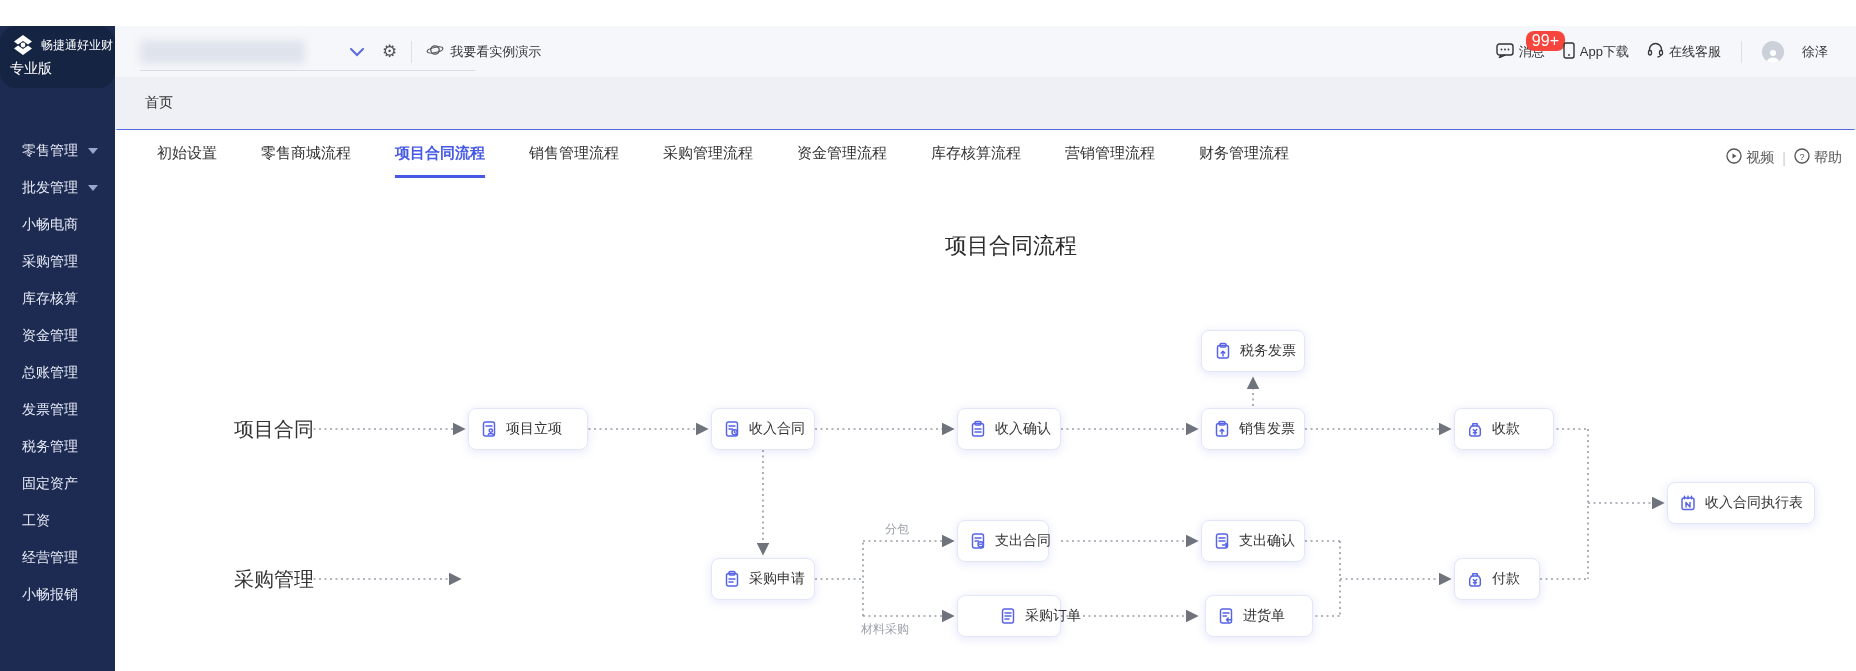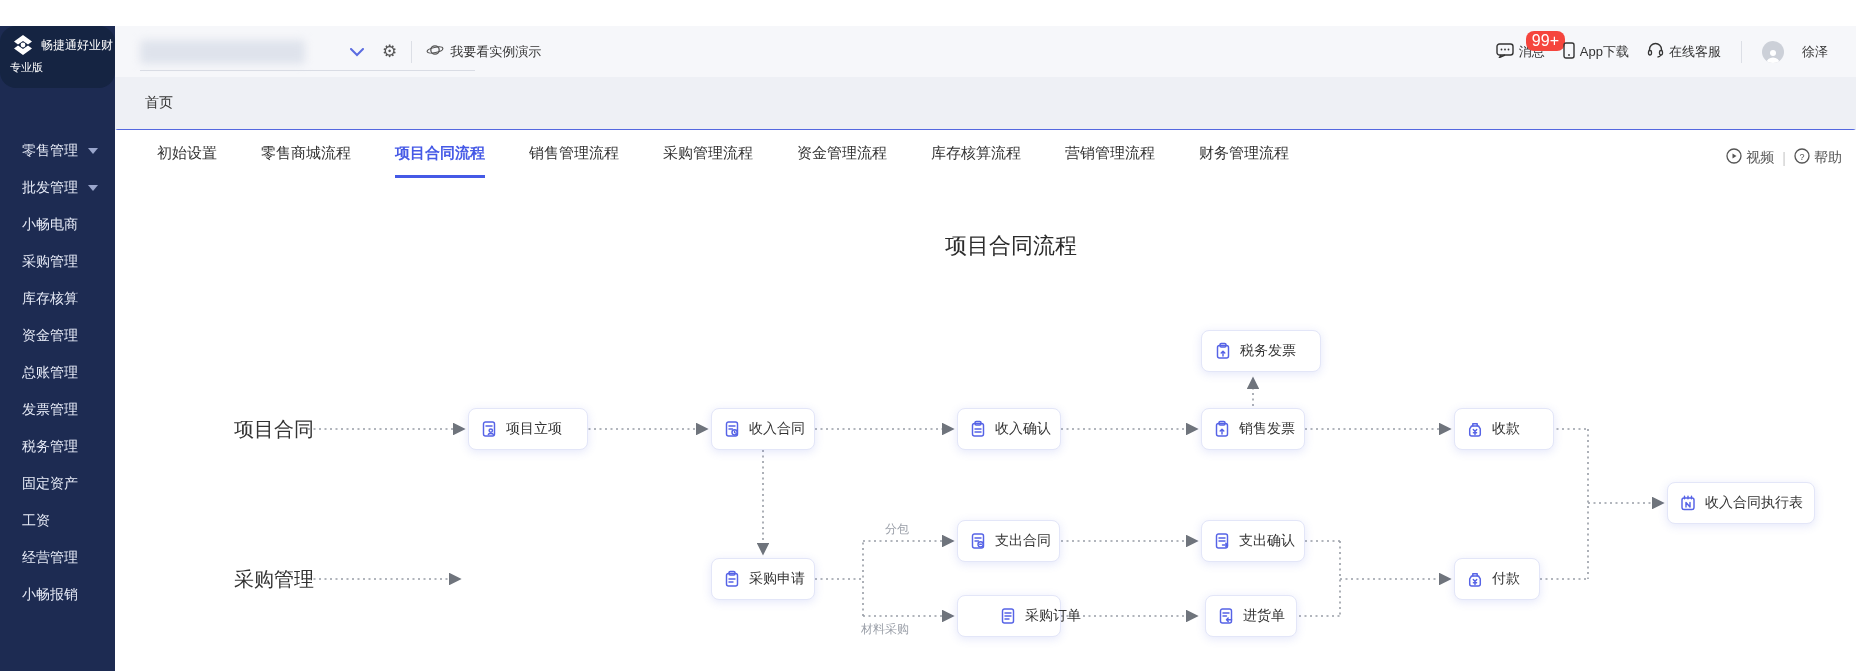--- a/index.html
+++ b/index.html
@@ -5,21 +5,21 @@
   * { margin:0; padding:0; box-sizing:border-box; }
   html,body { width:1856px; height:671px; overflow:hidden; background:#fff;
     font-family:"Liberation Sans","DejaVu Sans",sans-serif; }
   .topstrip { position:absolute; left:0; top:0; width:1856px; height:26px; background:#fff; }
   
   .sidebar { position:absolute; left:0; top:26px; width:115px; height:645px; background:#1d2b52; }
   .side-head { height:62px; background:#152442; padding:6px 8px 0 10px; overflow:hidden;border-radius:16px; }
   .logo-row { display:flex; align-items:center; gap:5px; }
   .logo-mark { width:26px; height:26px; flex:0 0 auto; }
   .logo-text { color:#fff; font-size:12px; white-space:nowrap; letter-spacing:0; }
-  .edition { color:#fff; font-size:11px; margin-top:2px; }
+  .edition { color:#fff; font-size:14px; margin-top:2px; }
   .side-list { list-style:none; padding-top:44px; }
   .side-item { height:37px; line-height:37px; padding-left:22px; color:#e7ebf7; font-size:14px;
     white-space:nowrap; cursor:pointer; display:flex; align-items:center; gap:8px; }
   .caret { width:0; height:0; border-left:5px solid transparent; border-right:5px solid transparent;
     border-top:6px solid #9aa6cc; margin-left:2px; }
   
   .topbar { position:absolute; left:115px; top:26px; width:1741px; height:51px; background:#f6f7fa;
     display:flex; align-items:center; }
   .blur-block { width:165px; height:24px; margin-left:25px; background:#dfe3ec; border-radius:4px; filter:blur(4px); }
   .select-underline { position:absolute; left:25px; top:44px; width:335px; height:1px; background:#d9dce4; }
@@ -305,41 +305,41 @@
       <div class="fnode" style="left: 1339px; top: 278px; width: 100px;">
         <span class="nicon">
           <svg width="18" height="18" viewBox="0 0 18 18" fill="none" stroke="#5663e6" stroke-width="1.45" stroke-linecap="round" stroke-linejoin="round">
             <path d="M5.5 6h7l1.8 2.8V14a2 2 0 0 1-2 2H5.7a2 2 0 0 1-2-2V8.8z"></path>
             <path d="M6.8 6V3.8h4.4V6"></path>
             <path d="M7.3 9.6L9 11.4l1.7-1.8M9 11.4v3M7.4 12.8h3.2"></path>
           </svg>
         </span>
         <span>收款</span>
       </div>
-      <div class="fnode" style="left: 1086px; top: 200px; width: 120px; padding-left: 12px;">
+      <div class="fnode" style="left: 1086px; top: 200px; width: 104px; padding-left: 12px;">
         <span class="nicon">
           <svg width="18" height="18" viewBox="0 0 18 18" fill="none" stroke="#5663e6" stroke-width="1.45" stroke-linecap="round" stroke-linejoin="round">
             <rect x="3.5" y="3.5" width="11" height="12.5" rx="2"></rect>
             <rect x="6" y="1.5" width="6" height="3.5" rx="1.2"></rect>
             <path d="M9 14v-4.4M7.2 11l1.8-1.8L10.8 11"></path>
           </svg>
         </span>
         <span>税务发票</span>
       </div>
       <div class="fnode" style="left: 1552px; top: 352px; width: 148px;">
         <span class="nicon">
           <svg width="18" height="18" viewBox="0 0 18 18" fill="none" stroke="#5663e6" stroke-width="1.45" stroke-linecap="round" stroke-linejoin="round">
             <rect x="3" y="4" width="12" height="11.5" rx="2"></rect>
             <path d="M5.5 2.2v2.6M9 2.2v2.6M12.5 2.2v2.6"></path>
             <path d="M7 13V8.5l4 4.5V8.5"></path>
           </svg>
         </span>
         <span>收入合同执行表</span>
       </div>
-      <div class="fnode" style="left: 842px; top: 390px; width: 103px;">
+      <div class="fnode" style="left: 842px; top: 390px; width: 92px;">
         <span class="nicon">
           <svg width="18" height="18" viewBox="0 0 18 18" fill="none" stroke="#5663e6" stroke-width="1.45" stroke-linecap="round" stroke-linejoin="round">
             <rect x="3.5" y="2" width="11" height="14" rx="2"></rect>
             <path d="M6 6h6M6 9h3.5"></path>
             <circle cx="11.6" cy="12.3" r="2.6"></circle>
             <path d="M10.7 12.3h1.8"></path>
           </svg>
         </span>
         <span>支出合同</span>
       </div>
@@ -375,21 +375,21 @@
       </div>
       <div class="fnode" style="left: 842px; top: 465px; width: 104px; padding-left: 41px;">
         <span class="nicon">
           <svg width="18" height="18" viewBox="0 0 18 18" fill="none" stroke="#5663e6" stroke-width="1.45" stroke-linecap="round" stroke-linejoin="round">
             <rect x="3.5" y="2" width="11" height="14" rx="2"></rect>
             <path d="M6 6h6M6 9h6M6 12h4"></path>
           </svg>
         </span>
         <span>采购订单</span>
       </div>
-      <div class="fnode" style="left: 1090px; top: 465px; width: 92px;">
+      <div class="fnode" style="left: 1090px; top: 465px; width: 108px;">
         <span class="nicon">
           <svg width="18" height="18" viewBox="0 0 18 18" fill="none" stroke="#5663e6" stroke-width="1.45" stroke-linecap="round" stroke-linejoin="round">
             <rect x="3.5" y="2" width="11" height="14" rx="2"></rect>
             <path d="M6 6h6M6 9h3.5"></path>
             <path d="M14.5 12.8h-5m0 0l1.7-1.7M9.5 12.8l1.7 1.7"></path>
           </svg>
         </span>
         <span>进货单</span>
       </div>
       <div class="rowlabel" style="left: 159px; top: 299px;">项目合同</div>

